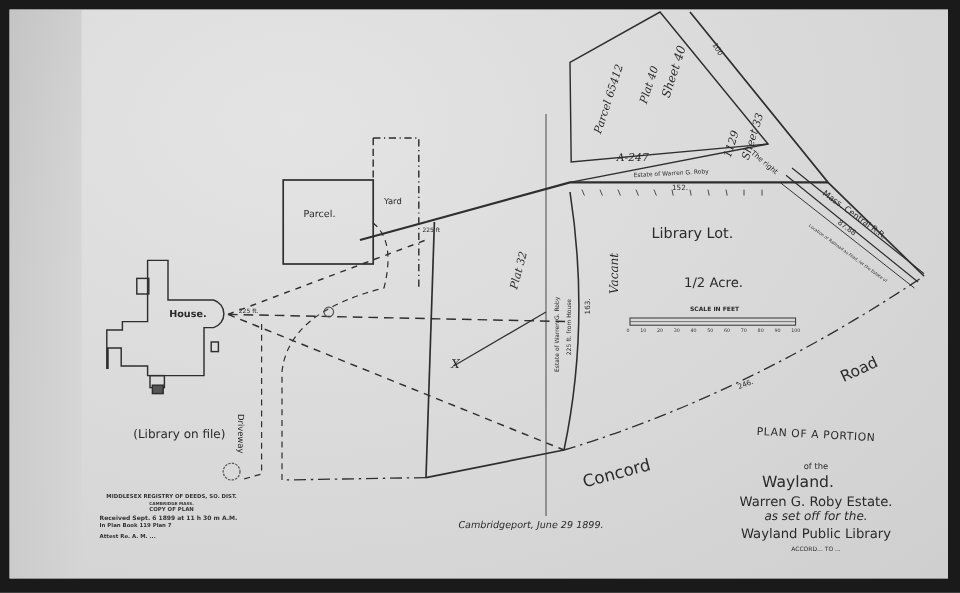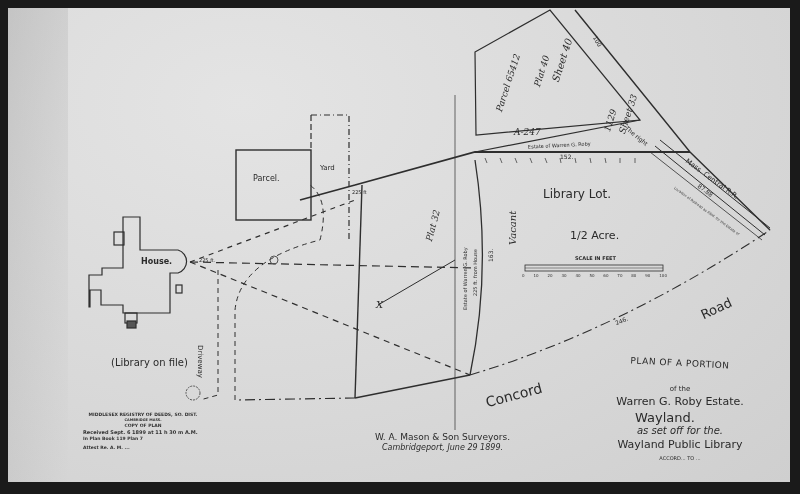--- a/index.html
+++ b/index.html
@@ -122,29 +122,28 @@
 <span class="lbl hand" style="left:514px;top:128px;font-size:9px;">A-247</span>
 <span class="lbl hand" style="left:603px;top:130px;font-size:9px;transform:rotate(-72deg);transform-origin:left top;">1129</span>
 <span class="lbl hand" style="left:618px;top:132px;font-size:9px;transform:rotate(-72deg);transform-origin:left top;">Sheet 33</span>
 <span class="lbl hand" style="left:425px;top:240px;font-size:9px;transform:rotate(-75deg);transform-origin:left top;">Plat 32</span>
 <span class="lbl hand" style="left:508px;top:245px;font-size:10px;transform:rotate(-90deg);transform-origin:left top;">Vacant</span>
 <span class="lbl hand" style="left:376px;top:300px;font-size:10px;">X</span>
 
 <div style="position:absolute;left:585px;top:358px;width:190px;text-align:center;color:#2a2a2a;">
   <div style="font-size:9px;letter-spacing:0.5px;transform:rotate(3deg);">PLAN OF A PORTION</div>
   <div style="font-size:7px;margin-top:17px;">of the</div>
+  <div style="font-size:13px;margin-top:2px;margin-left:-30px;">Wayland.</div>
   <div style="font-size:11px;margin-top:2px;">Warren G. Roby Estate.</div>
-  <div style="font-size:13px;margin-top:2px;margin-left:-30px;">Wayland.</div>
   <div style="font-size:10px;font-style:italic;">as set off for the.</div>
   <div style="font-size:11px;margin-top:2px;">Wayland Public Library</div>
   <div style="font-size:5px;margin-top:4px;">ACCORD... TO ...</div>
 </div>
 
 <div style="position:absolute;left:355px;top:432px;width:175px;text-align:center;color:#2a2a2a;">
-  <div style="font-size:9px;">W. A. Mason &amp; Son Surveyors.</div>
   <div style="font-size:8px;margin-top:1px;font-style:italic;">Cambridgeport, June 29 1899.</div>
 </div>
 
 <div style="position:absolute;left:83px;top:412px;width:120px;color:#333;font-weight:bold;">
   <div style="font-size:4.5px;text-align:center;">MIDDLESEX REGISTRY OF DEEDS, SO. DIST.</div>
   <div style="font-size:3.5px;text-align:center;margin-top:1px;">CAMBRIDGE MASS.</div>
   <div style="font-size:4.5px;text-align:center;margin-top:1px;">COPY OF PLAN</div>
   <div style="font-size:5px;margin-top:1px;">Received Sept. 6 1899 at 11 h 30 m A.M.</div>
   <div style="font-size:4.5px;margin-top:1px;">In Plan Book 119   Plan 7</div>
   <div style="font-size:4.5px;margin-top:4px;">Attest  Re.   A. M. ...</div>

